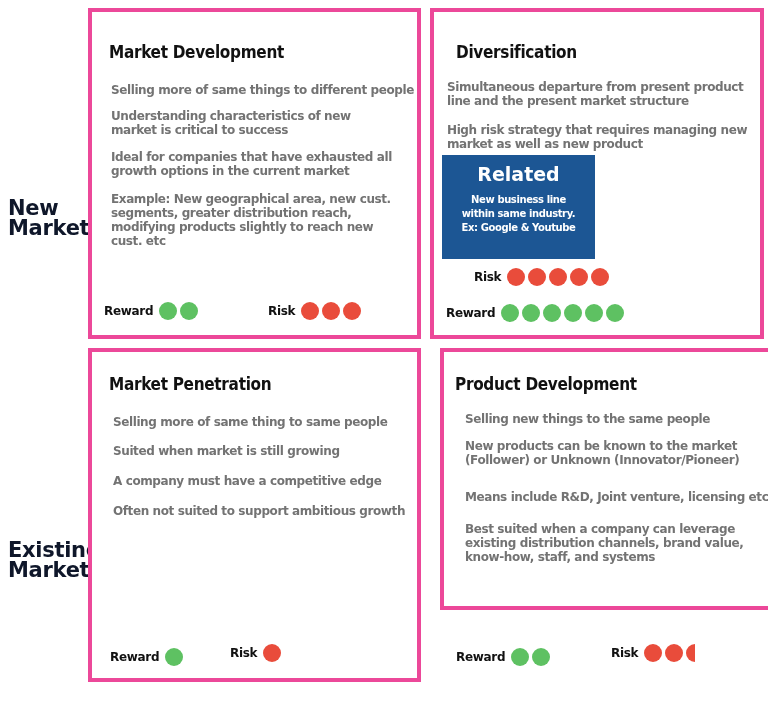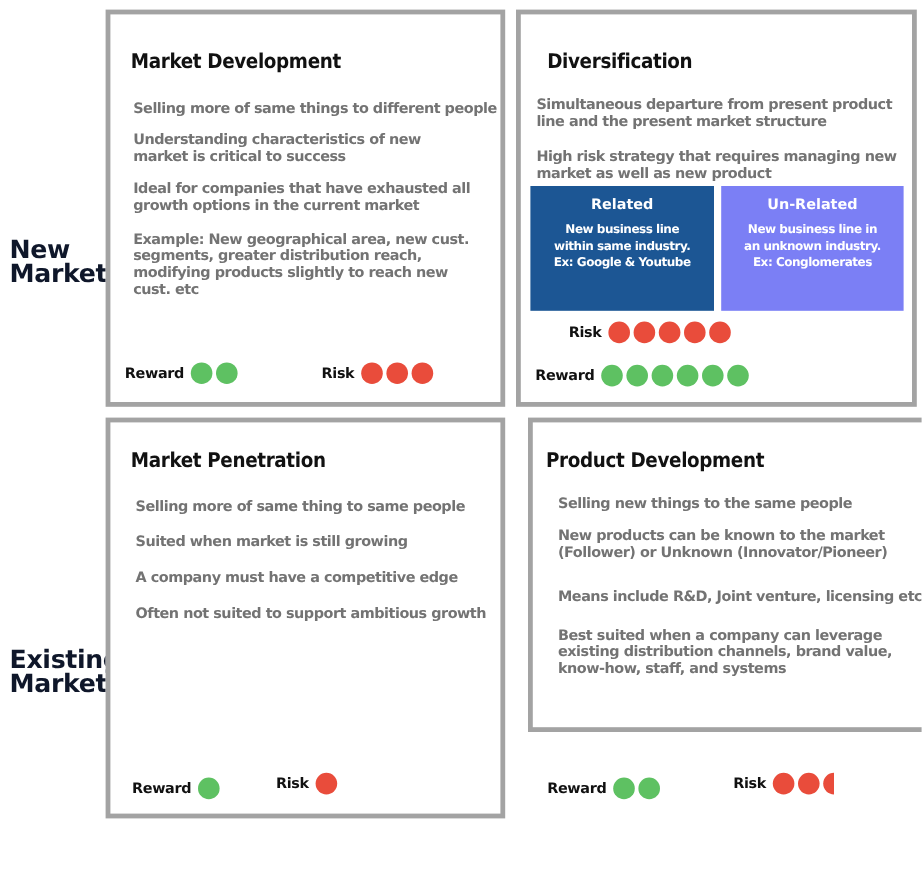--- a/index.html
+++ b/index.html
@@ -1,21 +1,21 @@
 <!DOCTYPE html>
 <html><head>
   <meta charset="utf-8">
   <style>
     html, body { margin: 0; padding: 0; }
     body {
       width: 768px; height: 725px; background: #ffffff; position: relative; overflow: hidden;
       font-family: "DejaVu Sans", sans-serif;
     }
     .quad {
-      position: absolute; box-sizing: border-box; border: 4px solid #a3a3a3; background: #fff;
+      position: absolute; box-sizing: border-box; border: 4px solid #ec4899; background: #fff;
     }
     #q-tl { left: 88px; top: 8px; width: 333px; height: 331px; }
     #q-tr { left: 430px; top: 8px; width: 334px; height: 331px; }
     #q-bl { left: 88px; top: 348px; width: 333px; height: 334px; }
     #q-br { left: 440px; top: 348px; width: 334px; height: 262px; }
 
     .title {
       position: absolute; font-weight: bold; color: #111; font-size: 17px; letter-spacing: -0.3px;
       font-family: "DejaVu Sans Condensed", "DejaVu Sans", sans-serif;
     }
@@ -26,21 +26,21 @@
     .rating { position: absolute; display: flex; align-items: center; }
     .rating-label { font-weight: bold; font-size: 12px; color: #111; margin-right: 6px; letter-spacing: -0.3px; }
     .dot { width: 18px; height: 18px; border-radius: 50%; display: inline-block; margin-right: 3px; }
     .dot.green { background: #5ec162; }
     .dot.red { background: #e94c3b; }
     .dot.half { width: 9px; border-radius: 9px 0 0 9px; }
 
     .subbox {
       position: absolute; color: #fff; text-align: center; box-sizing: border-box;
     }
-    .subbox .st { font-weight: bold; font-size: 12px; margin-top: 8px; }
+    .subbox .st { font-weight: bold; font-size: 19px; margin-top: 8px; }
     .subbox .sd { font-weight: bold; font-size: 10px; line-height: 14px; margin-top: 8px; letter-spacing: -0.4px; }
 
     .axis { position: absolute; font-weight: bold; color: #0f172a; font-size: 21px; line-height: 20px; letter-spacing: -0.3px; margin-top: 45px; }
   </style>
 </head>
 <body>
 
 <div class="axis" style="left:8px; top:153px;">
   <div>New</div>
   <div>Market</div>
@@ -76,28 +76,20 @@
   <div class="title" style="left:22px; top:30px;">Diversification</div>
   <div class="pt" style="left:13px; top:68px; width:300px;">Simultaneous departure from  present product line and the present market structure</div>
   <div class="pt" style="left:13px; top:111px; width:305px;">High risk strategy that requires managing new market as well as new product</div>
 
   <div class="subbox" style="left:8px; top:143px; width:153px; height:104px; background:#1c5694;">
     <div class="st">Related</div>
     <div class="sd">
       <div>New business line</div>
       <div>within same industry.</div>
       <div>Ex: Google &amp; Youtube</div>
-    </div>
-  </div>
-  <div class="subbox" style="left:167px; top:143px; width:152px; height:104px; background:#7b7ff5;">
-    <div class="st">Un-Related</div>
-    <div class="sd">
-      <div>New business line in</div>
-      <div>an unknown industry.</div>
-      <div>Ex: Conglomerates</div>
     </div>
   </div>
 
   <div class="rating" style="left:40px; top:256px;">
     <span class="rating-label">Risk</span>
     <span class="dot red"></span>
     <span class="dot red"></span>
     <span class="dot red"></span>
     <span class="dot red"></span>
     <span class="dot red"></span>

